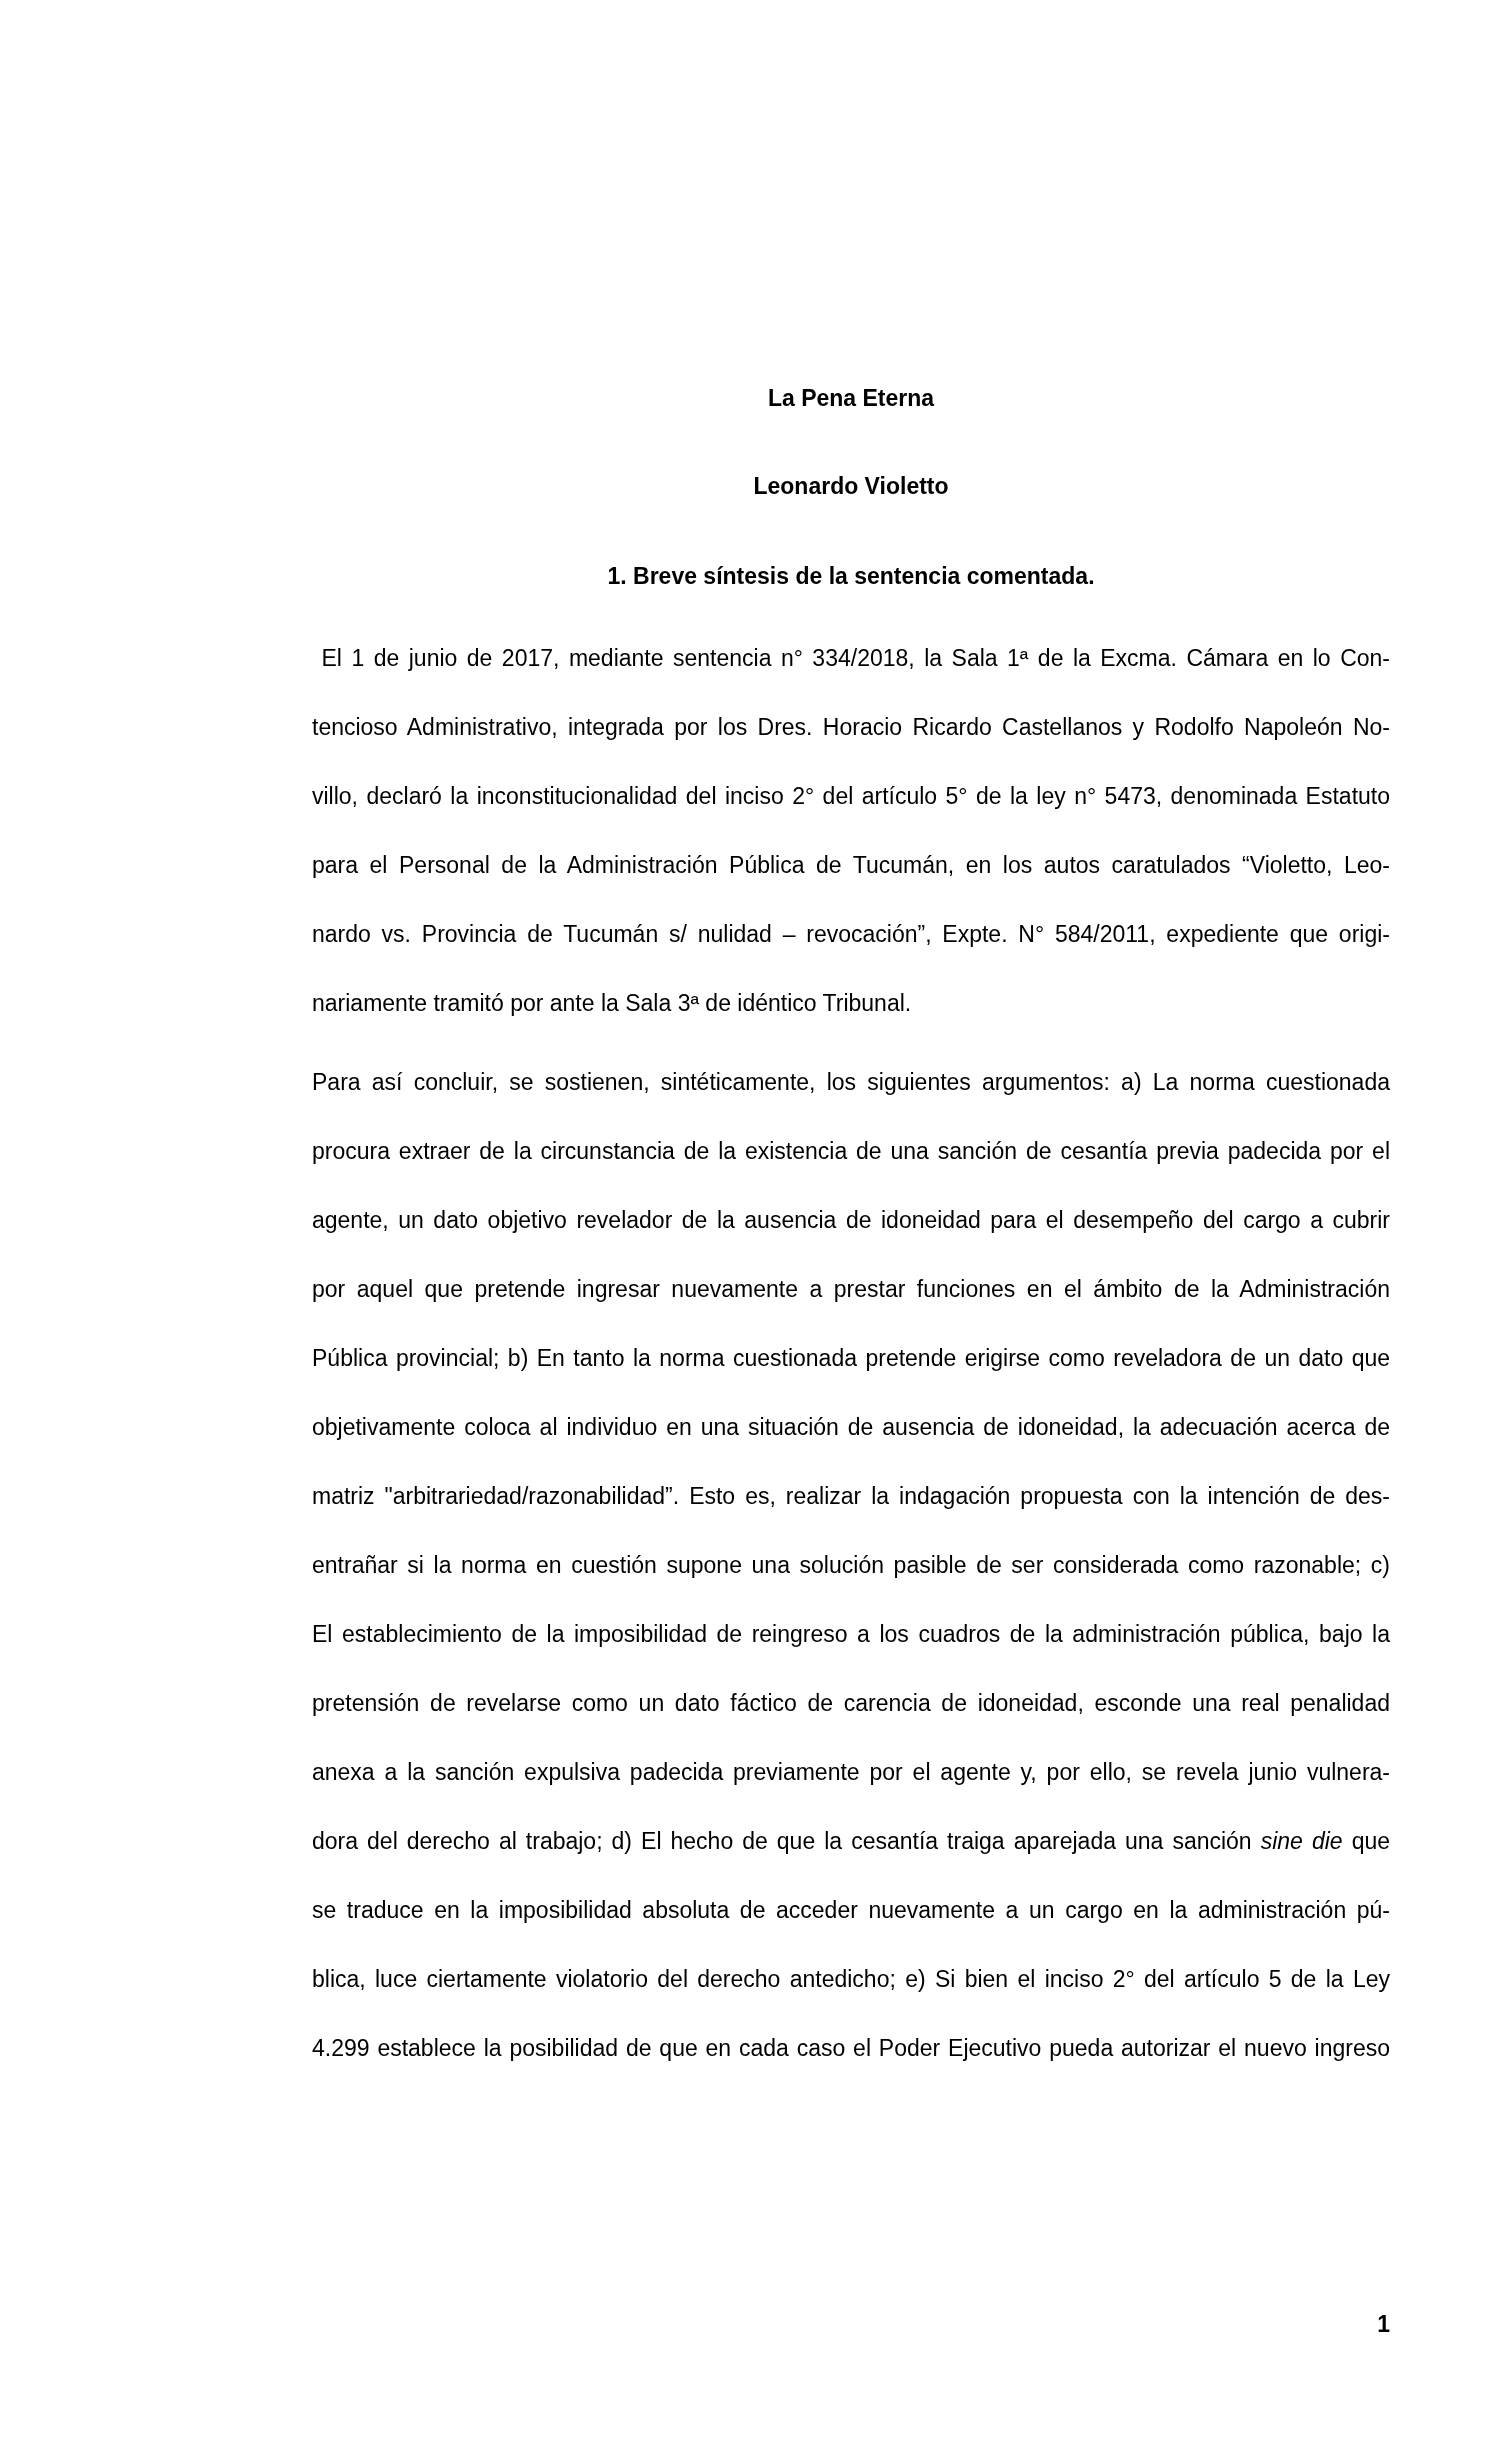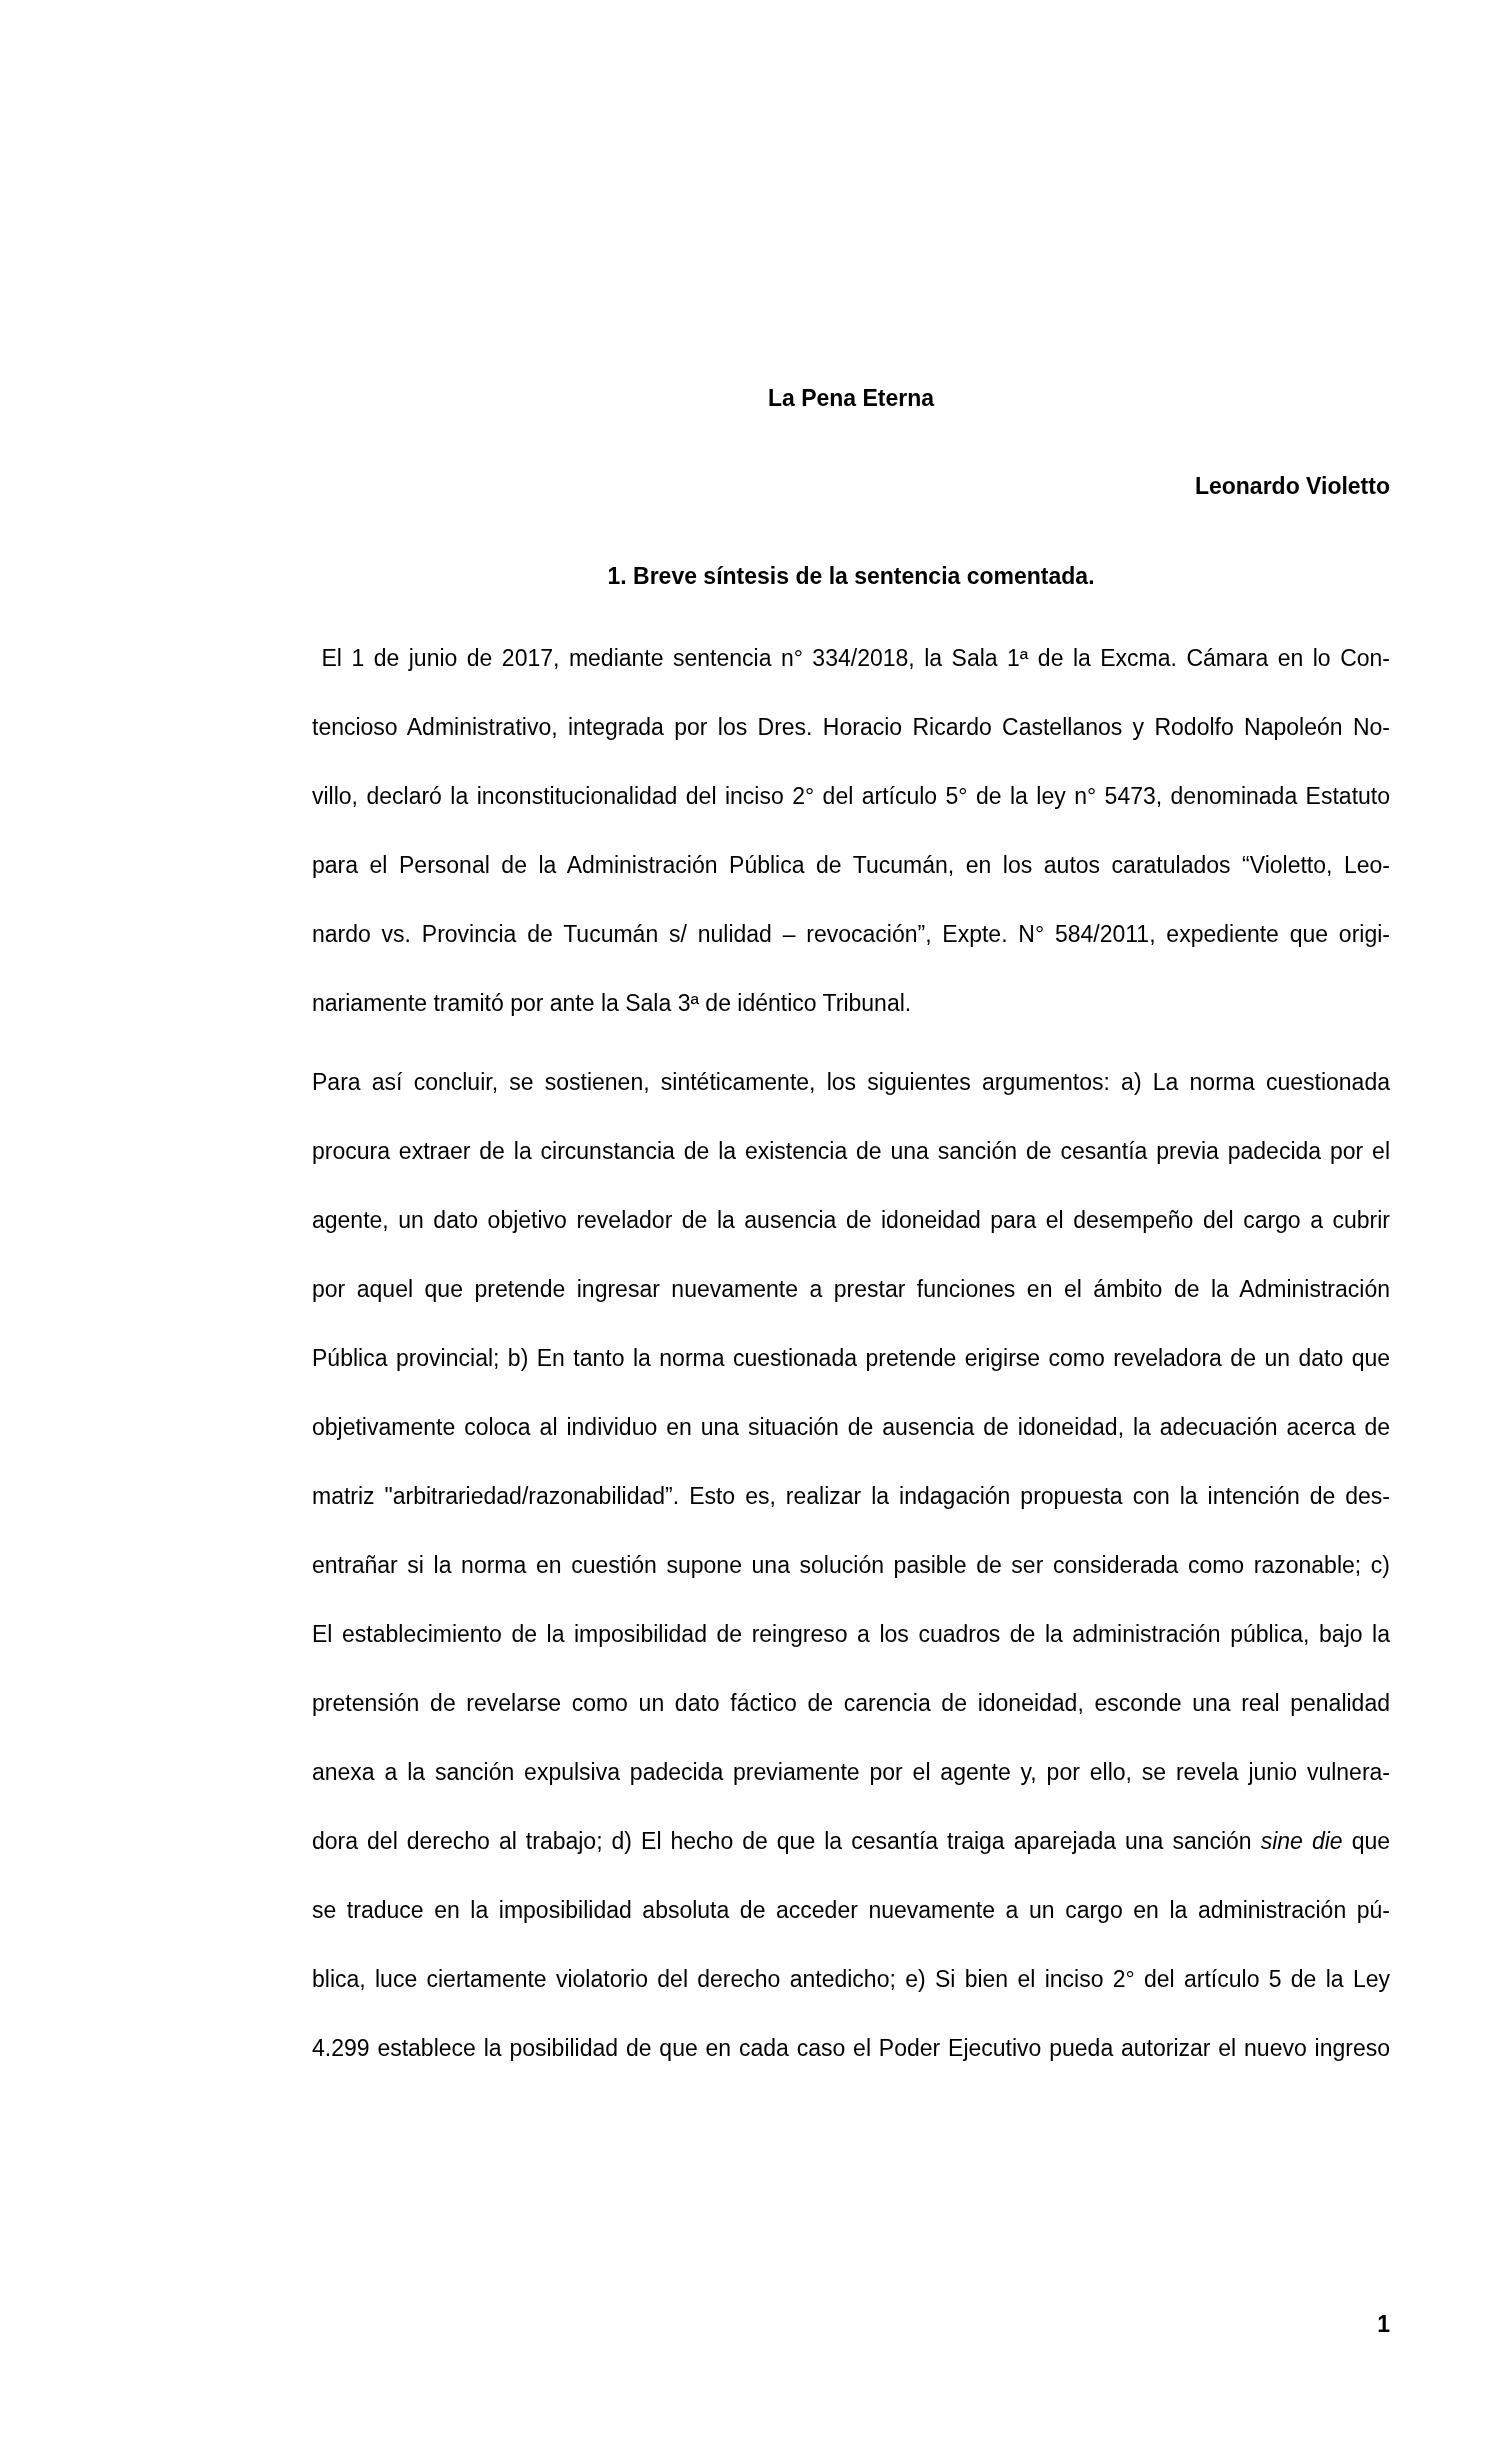--- a/index.html
+++ b/index.html
@@ -22,21 +22,21 @@
     top: 364px;
     width: 1078px;
     font-size: 23px;
     line-height: 69px;
   }
   .heading {
     font-weight: bold;
     text-align: center;
     white-space: pre;
   }
-  .author-line   { margin-top: 19.3px; text-align: right; }
+  .author-line   { margin-top: 19.3px; }
   .section-line  { margin-top: 21px; text-align: center; }
   .para          { }
   .para-1        { margin-top: 12.3px; }
   .para-2        { margin-top: 10.6px; }
   .line {
     text-align: justify;
     text-align-last: justify;
     -moz-text-align-last: justify;
   }
   .line.lastline {

